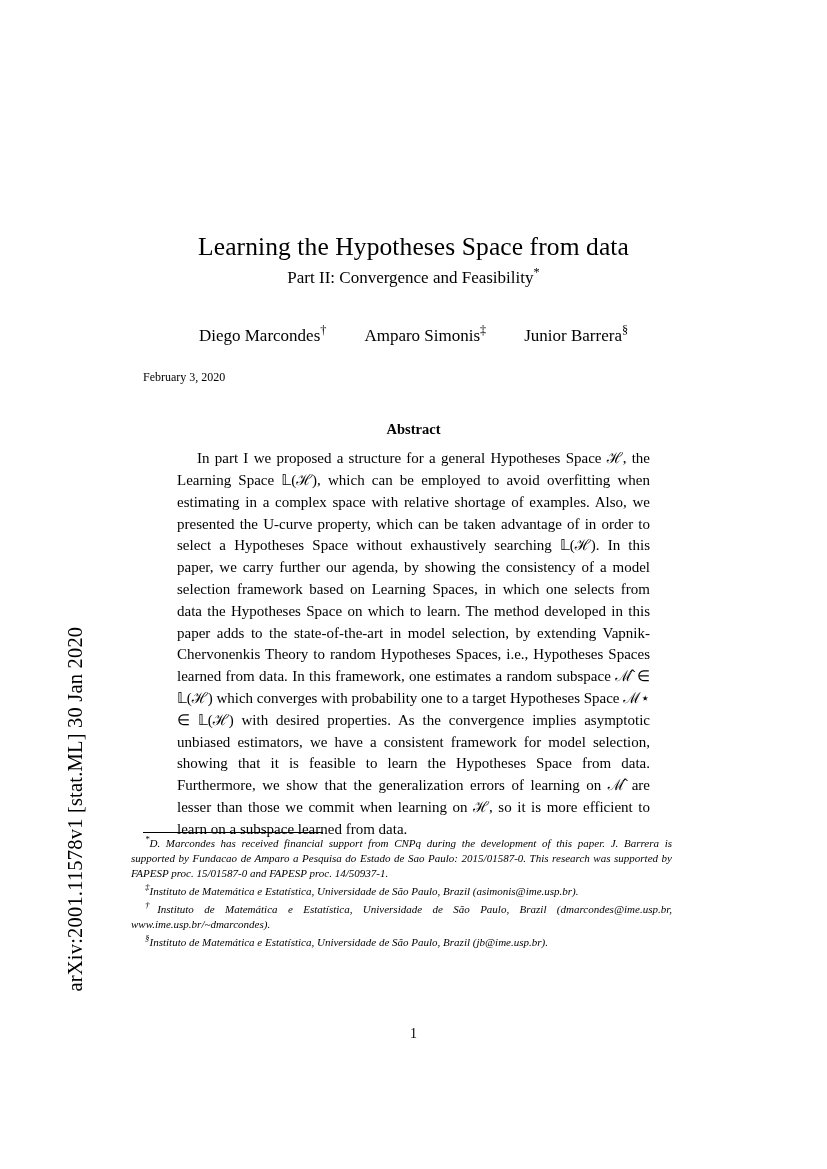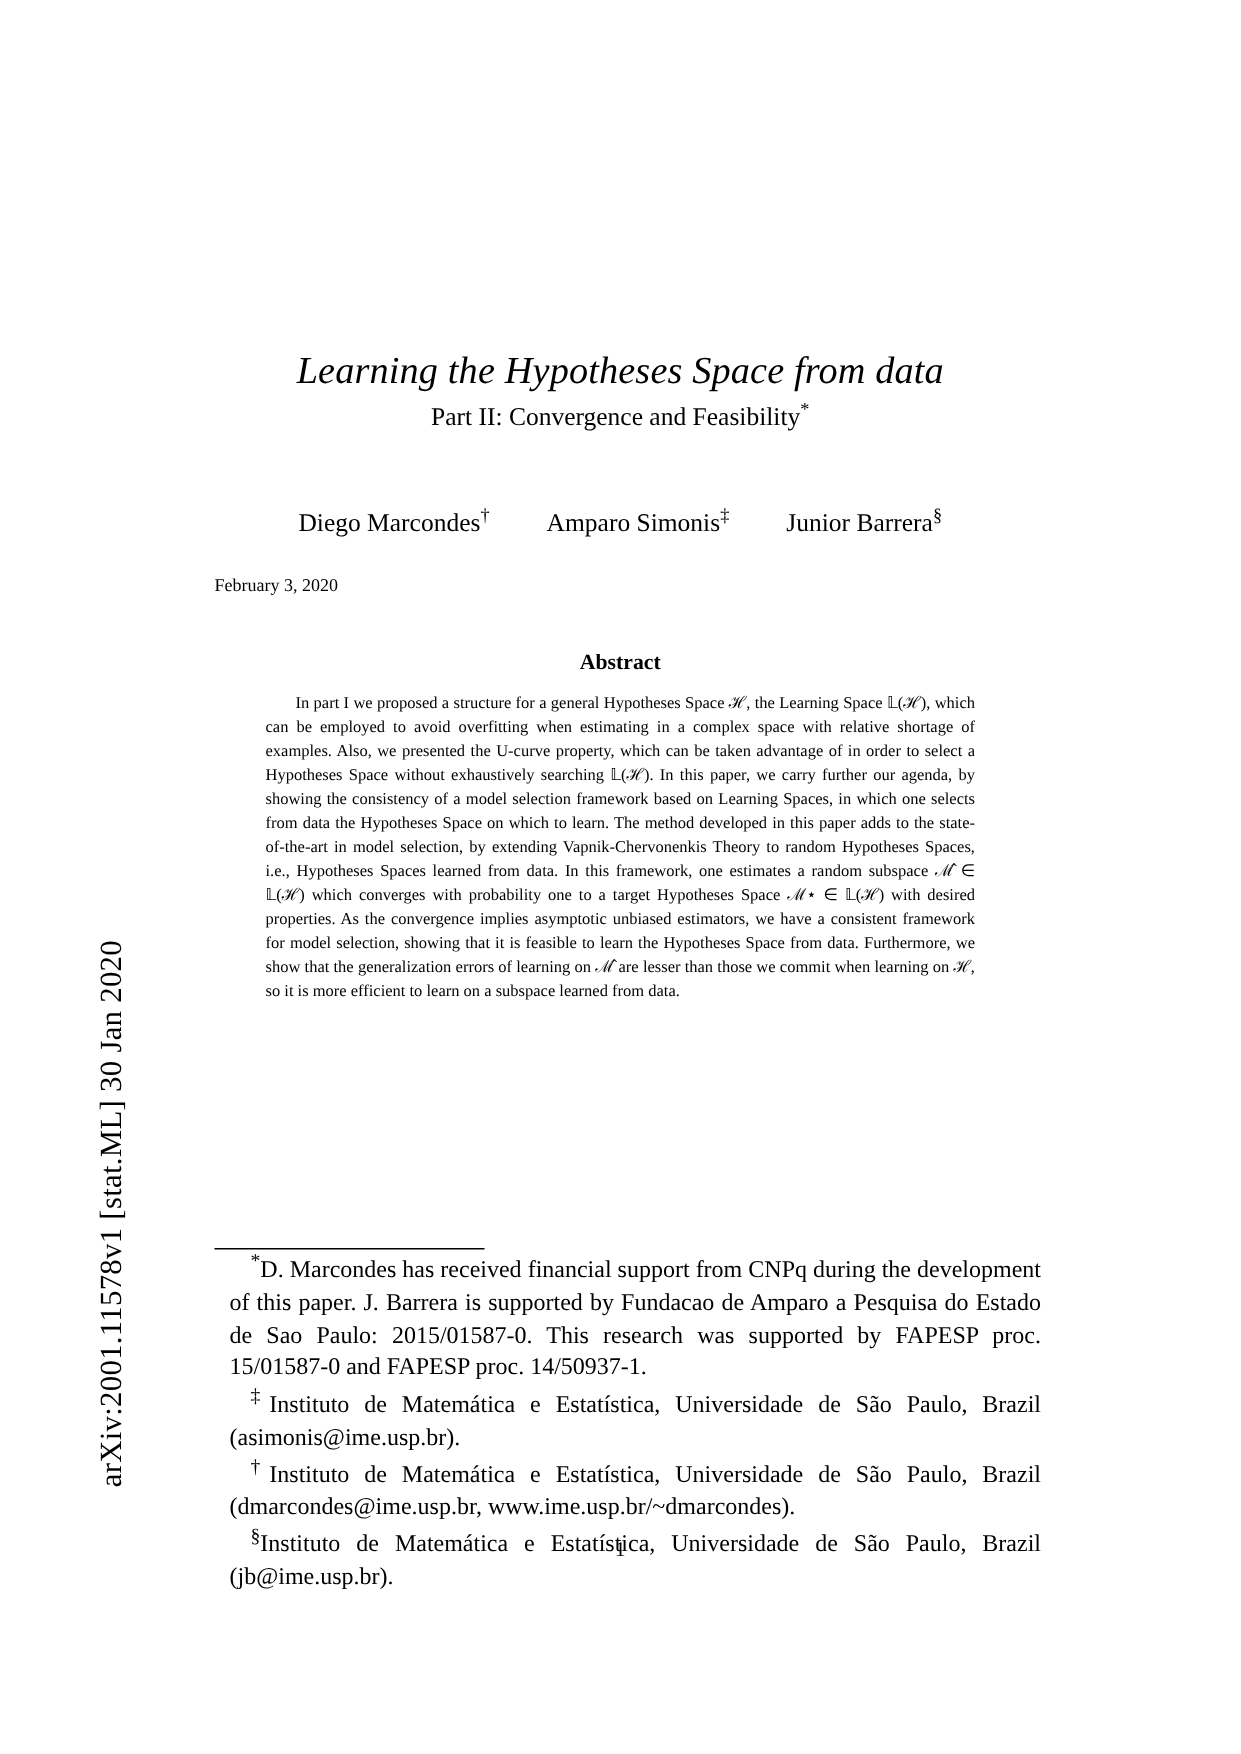--- a/index.html
+++ b/index.html
@@ -40,73 +40,73 @@
     top: 232px;
     width: 541px;
   }
   .title {
     font-size: 25.5px;
     text-align: center;
     line-height: 1.18;
     margin: 0;
     font-weight: normal;
     letter-spacing: 0.1px;
-    font-style: italic;
   }
   .subtitle {
     font-size: 17px;
     text-align: center;
     margin: 6px 0 16px 0;
     font-weight: normal;
   }
   .authors {
     margin-top: 38px;
     text-align: center;
     font-size: 17px;
     display: flex;
     justify-content: center;
     gap: 38px;
   }
-  .author { white-space: nowrap; margin-top: 13px; }
+  .author { white-space: nowrap; }
   sup { font-size: 0.72em; vertical-align: super; line-height: 0; }
   .date {
     margin-top: 24px;
     font-size: 12px;
   }
   .abstract-head {
     margin-top: 36px;
     text-align: center;
     font-size: 14.5px;
     font-weight: bold;
   }
   .abstract-body {
     margin: 10px auto 0 auto;
     width: 473px;
-    font-size: 11px;
+    font-size: 15px;
     line-height: 1.455;
     text-align: justify;
     text-justify: inter-word;
     hyphens: auto;
   }
   .abstract-body p { margin: 0; text-indent: 20px; }
   .footnote-rule {
     position: absolute;
     left: 143px;
     top: 832px;
     width: 180px;
     border-top: 0.8px solid #000;
   }
   .footnotes {
     position: absolute;
-    left: 153px;
+    left: 131px;
     top: 836px;
     width: 541px;
-    font-size: 16px;
+    font-size: 11px;
     line-height: 1.36;
     text-align: justify;
+    font-style: italic;
   }
   .footnotes p { margin: 0 0 3px 0; text-indent: 14px; }
   .fn-mark { font-size: 0.82em; vertical-align: super; line-height: 0; }
   .page-number {
     position: absolute;
     left: 0;
     right: 0;
     top: 1026px;
     text-align: center;
     font-size: 14px;

